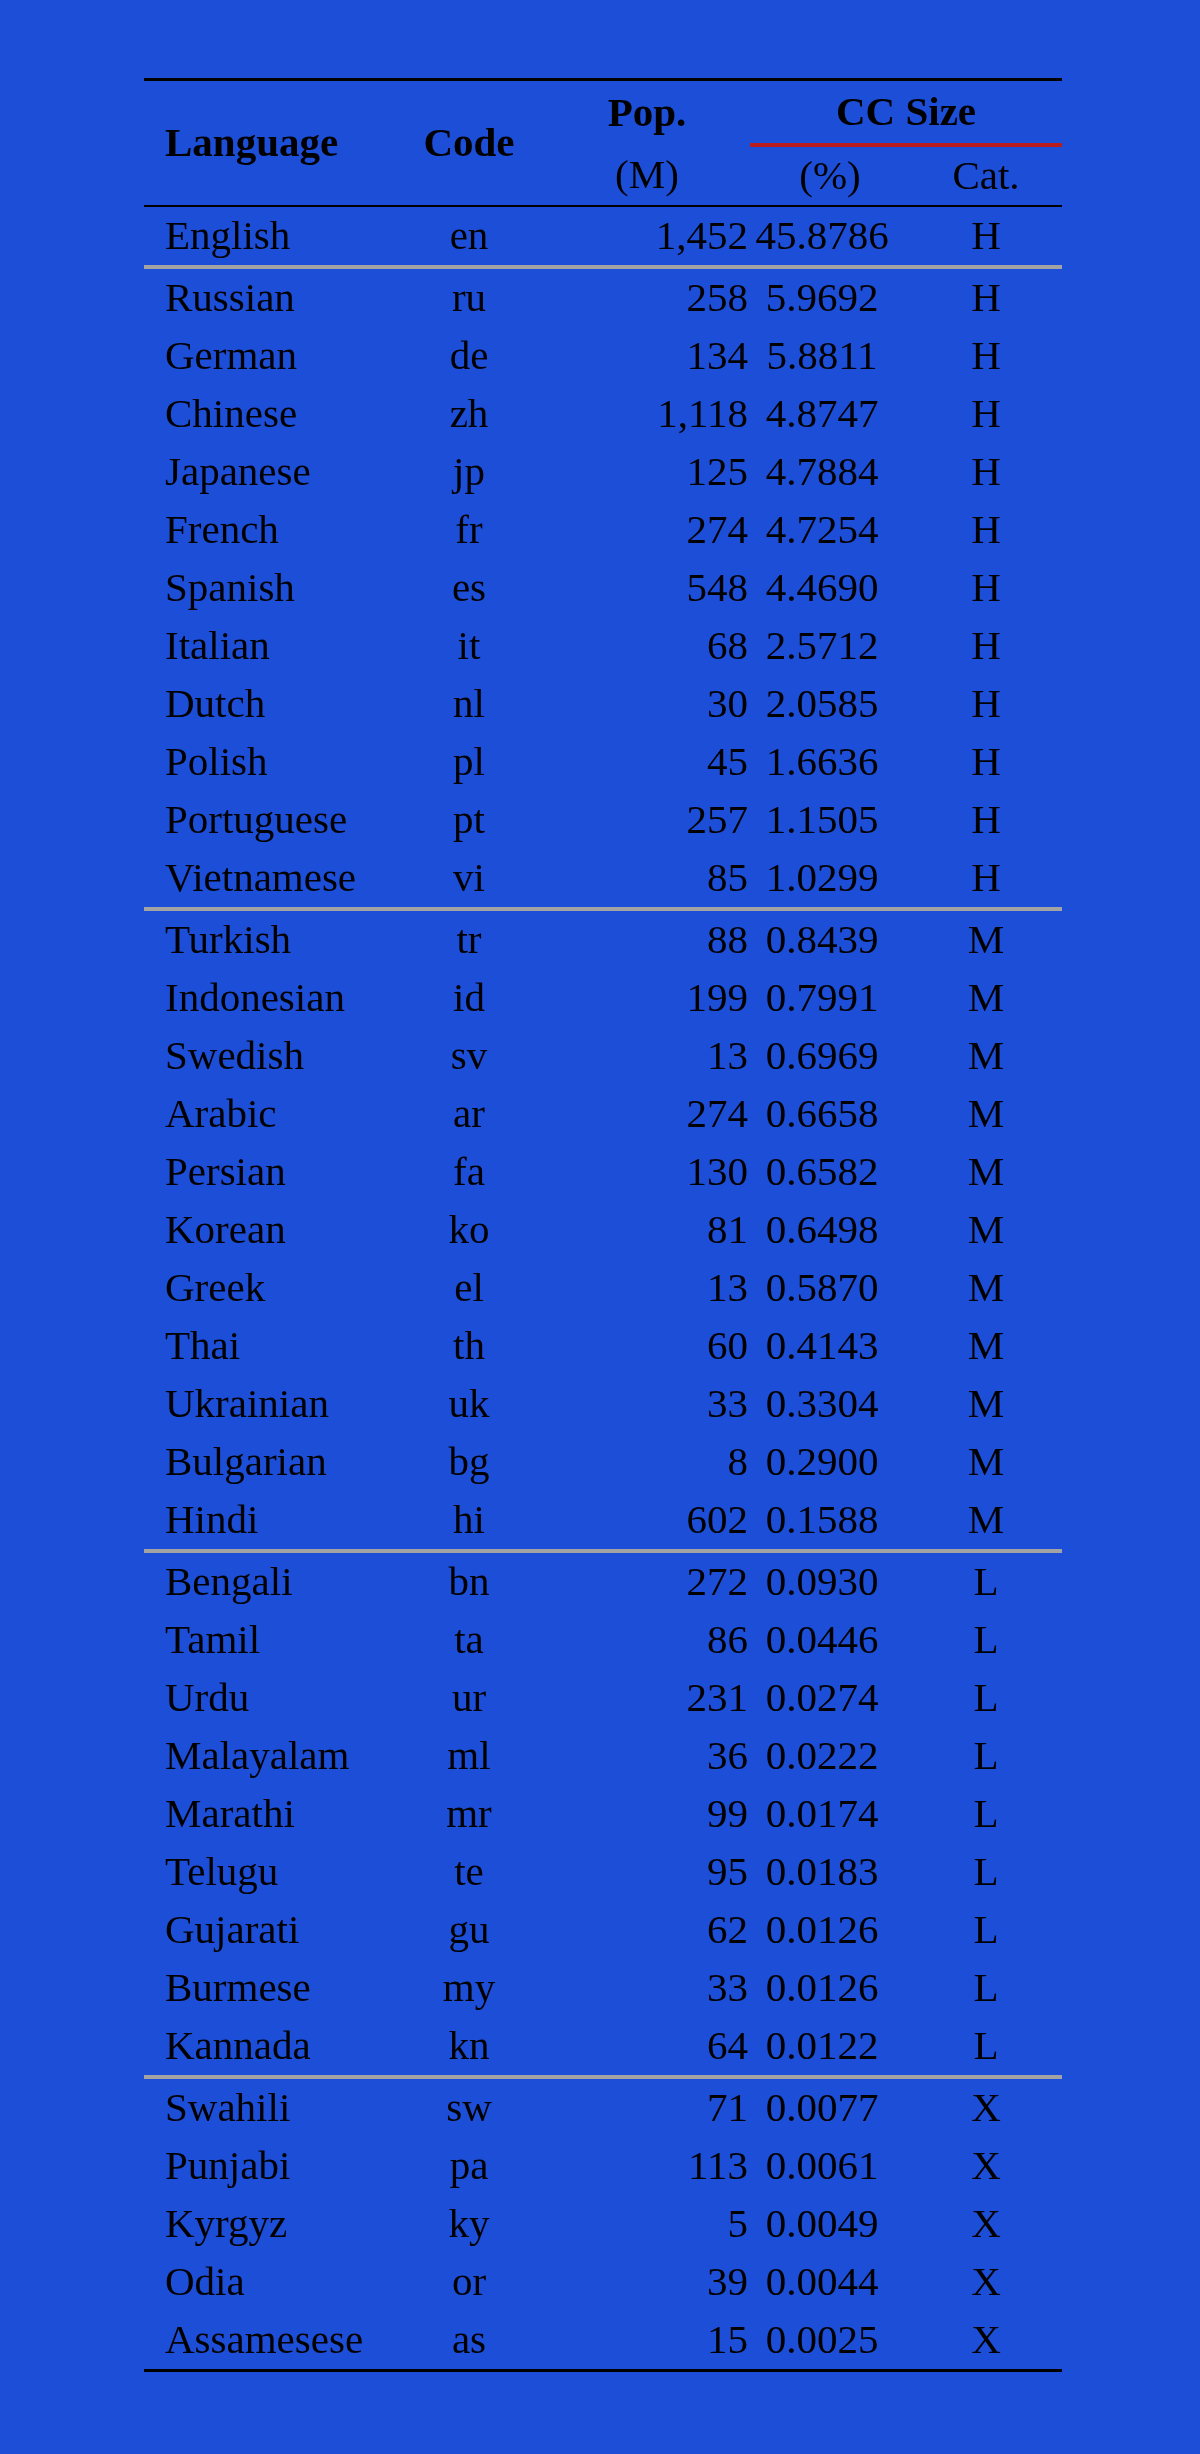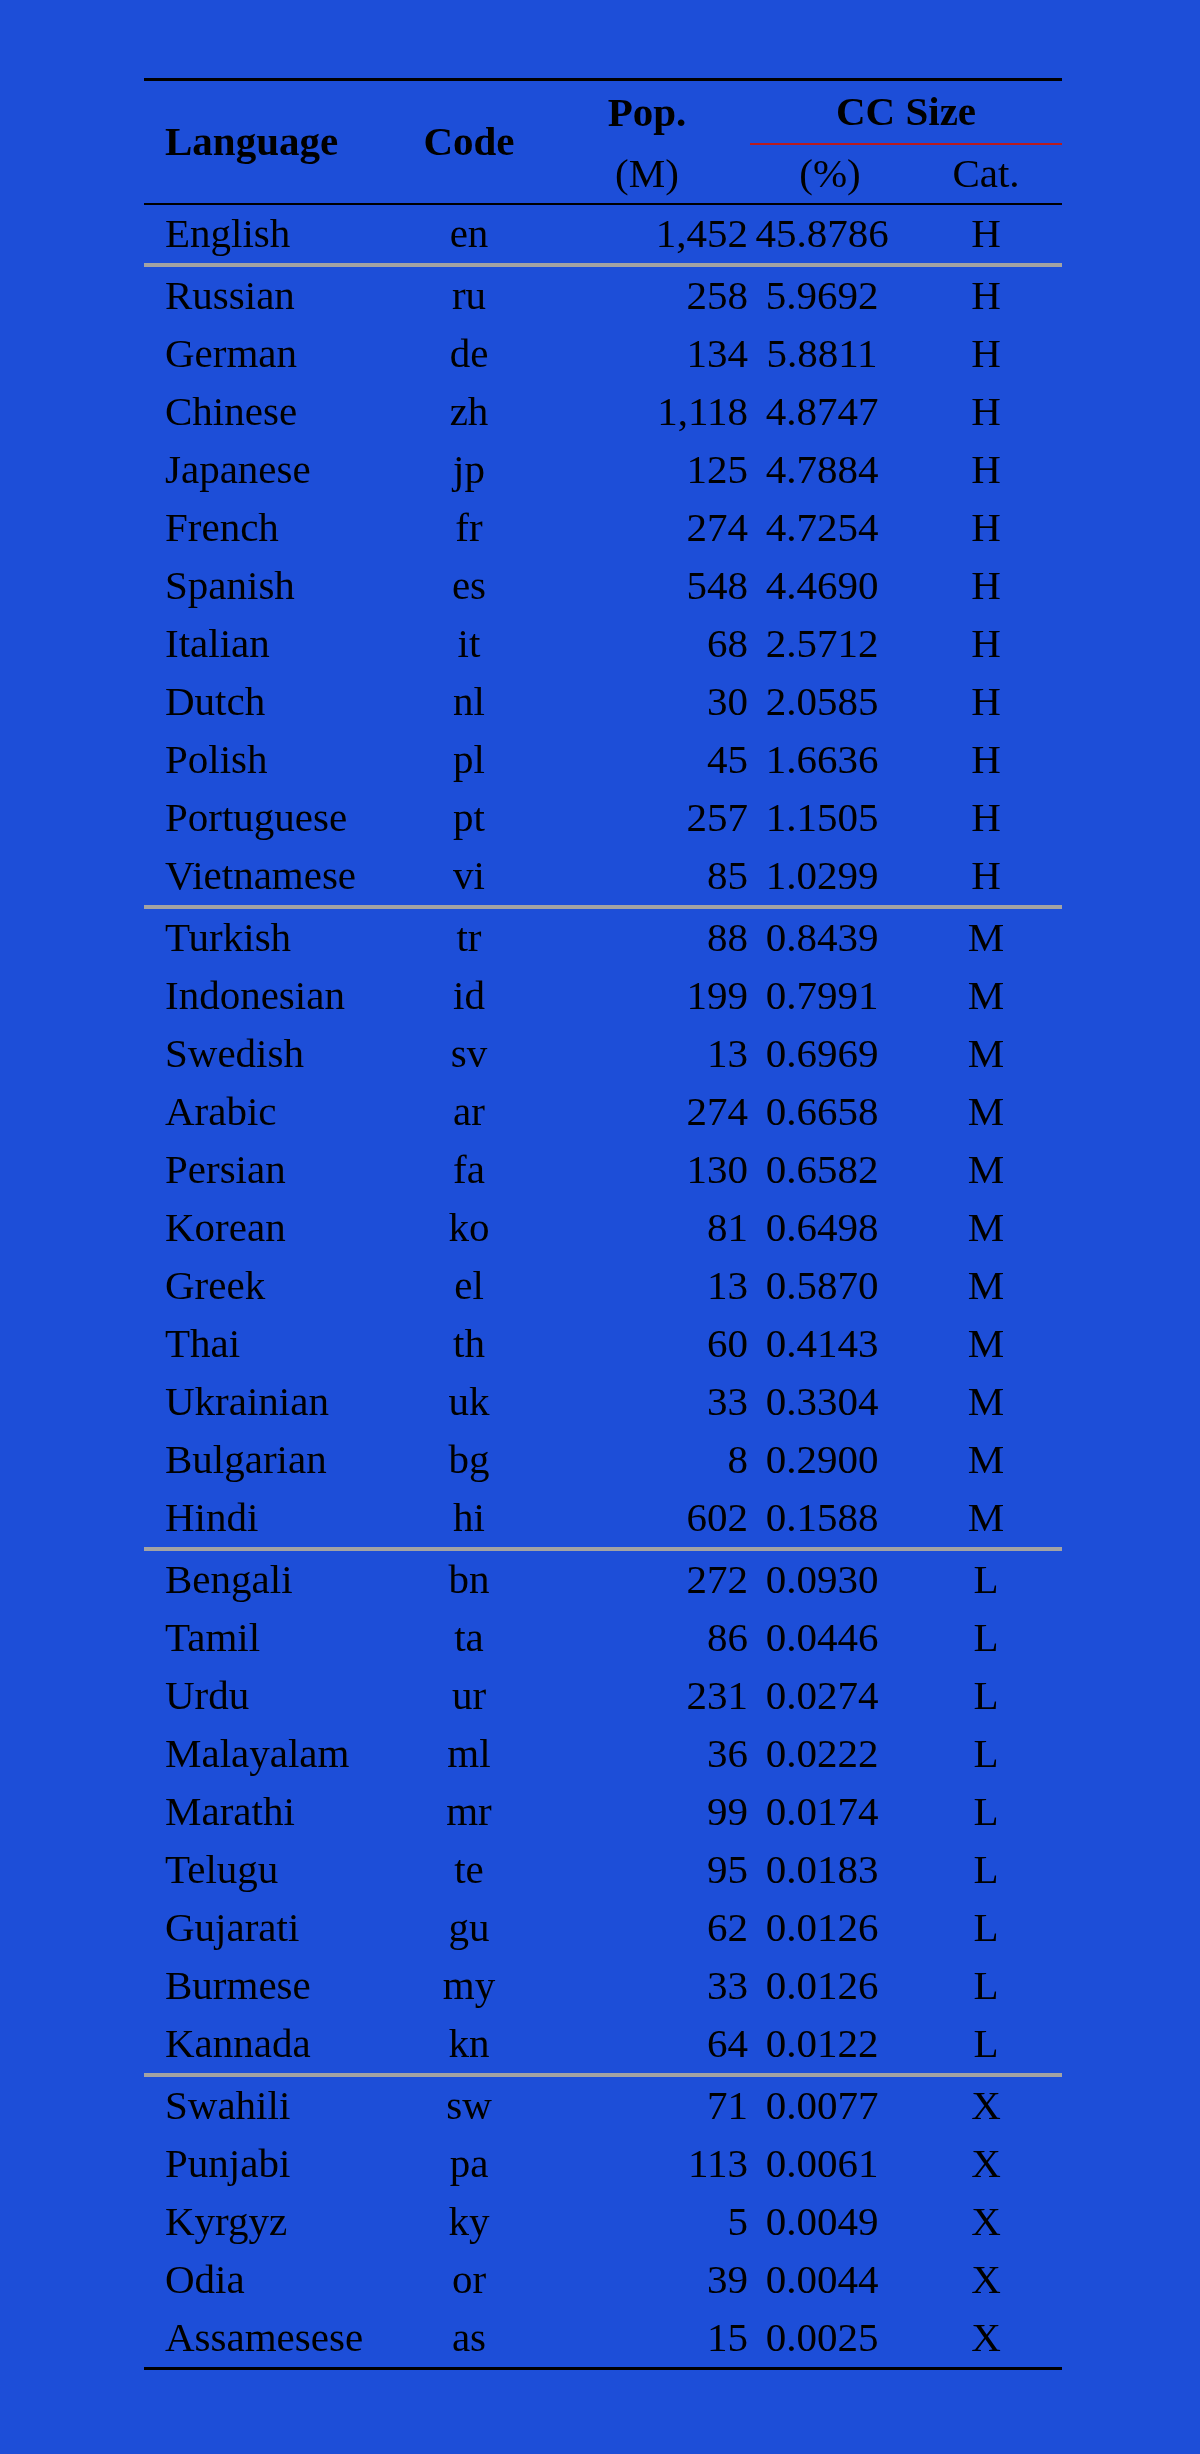--- a/index.html
+++ b/index.html
@@ -44,21 +44,21 @@
   .bold { font-weight: bold; }
 
   .al-lang { text-align: left;  padding-left: 21px; }
   .al-code { text-align: center; }
   .al-pop  { text-align: right; padding-right: 2px; }
   .al-pct  { text-align: center; padding-right: 16px; }
   .al-cat  { text-align: center; }
   .al-center { }
 
   
-  th.cmid { border-bottom: 2px solid #b91c1c; }
+  th.cmid { border-bottom: 4px solid #b91c1c; }
   
   .hdr-bottom { border-bottom: 2px solid #000000; }
   
   tbody tr.group-start td { border-top: 4px solid #a3a3a3; }
 </style>
 </head>
 <body>
 
 <div class="page">
   <table class="lang-table">

